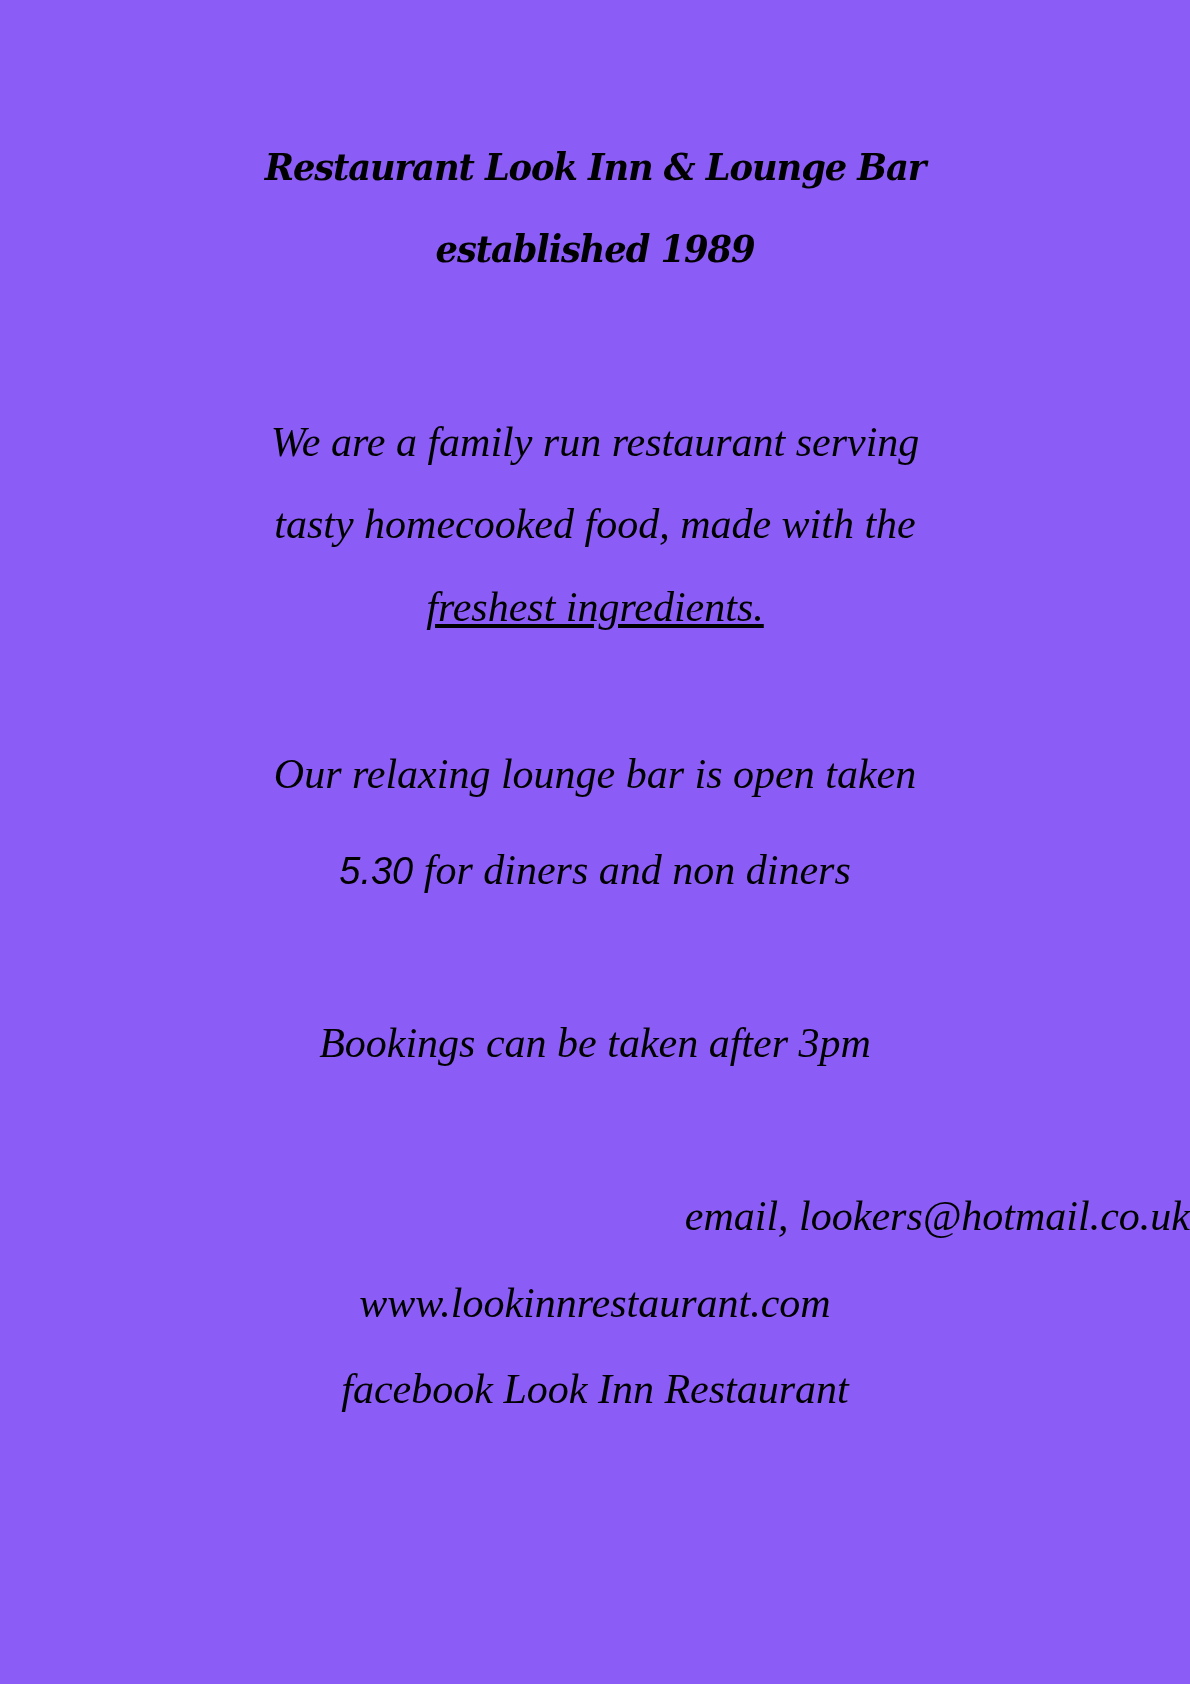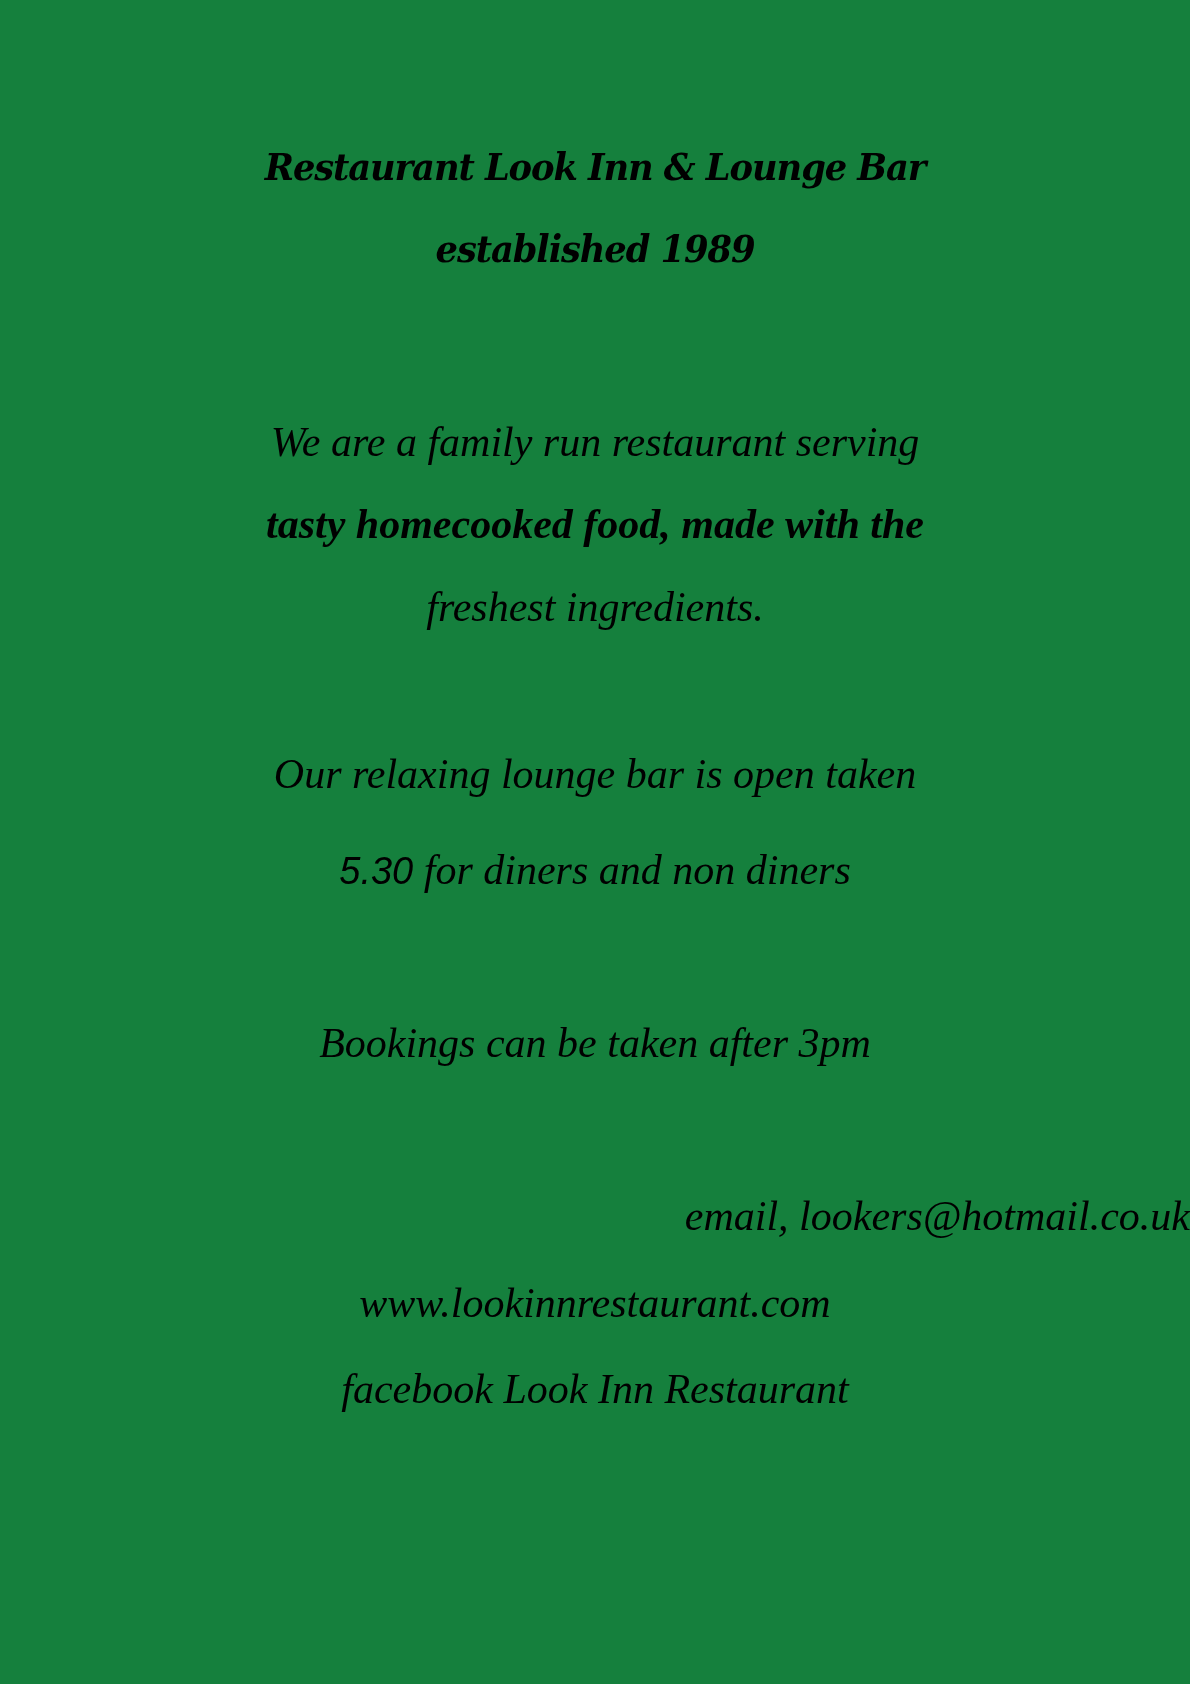--- a/index.html
+++ b/index.html
@@ -12,21 +12,21 @@
     height: 1684px;
     position: relative;
     overflow: hidden;
     color: #000000;
   }
   .page {
     position: absolute;
     left: 0; top: 0;
     width: 1190px;
     height: 1684px;
-    background: #15803d;
+    background: #8b5cf6;
   }
   .line {
     position: absolute;
     left: 0;
     width: 1190px;
     text-align: center;
     white-space: nowrap;
     line-height: 1;
   }
   .heading {
@@ -52,22 +52,22 @@
 </style>
 </head>
 <body>
 
 <div class="page">
 
   <div class="line heading" style="top:148px;">Restaurant Look Inn &amp; Lounge Bar</div>
   <div class="line heading" style="top:230px;">established 1989</div>
 
   <div class="line body-text" style="top:405px;">We are a family run restaurant serving</div>
-  <div class="line body-text" style="top:487px;font-weight:bold;">tasty homecooked food, made with the</div>
-  <div class="line body-text" style="top:570px;">freshest ingredients.</div>
+  <div class="line body-text" style="top:487px;">tasty homecooked food, made with the</div>
+  <div class="line body-text" style="top:570px;text-decoration:underline;">freshest ingredients.</div>
 
   <div class="line body-text" style="top:737px;">Our relaxing lounge bar is open taken</div>
   <div class="line body-text" style="top:833px;">
     <span class="sans-num">5.30</span><span> for diners and non diners</span>
   </div>
 
   <div class="line body-text" style="top:1006px;">Bookings can be taken after 3pm</div>
   <div class="line body-text" style="top:1179px;text-align:right;">email, lookers@hotmail.co.uk</div>
   <div class="line body-text" style="top:1266px;">www.lookinnrestaurant.com</div>
   <div class="line body-text" style="top:1352px;">facebook Look Inn Restaurant</div>

